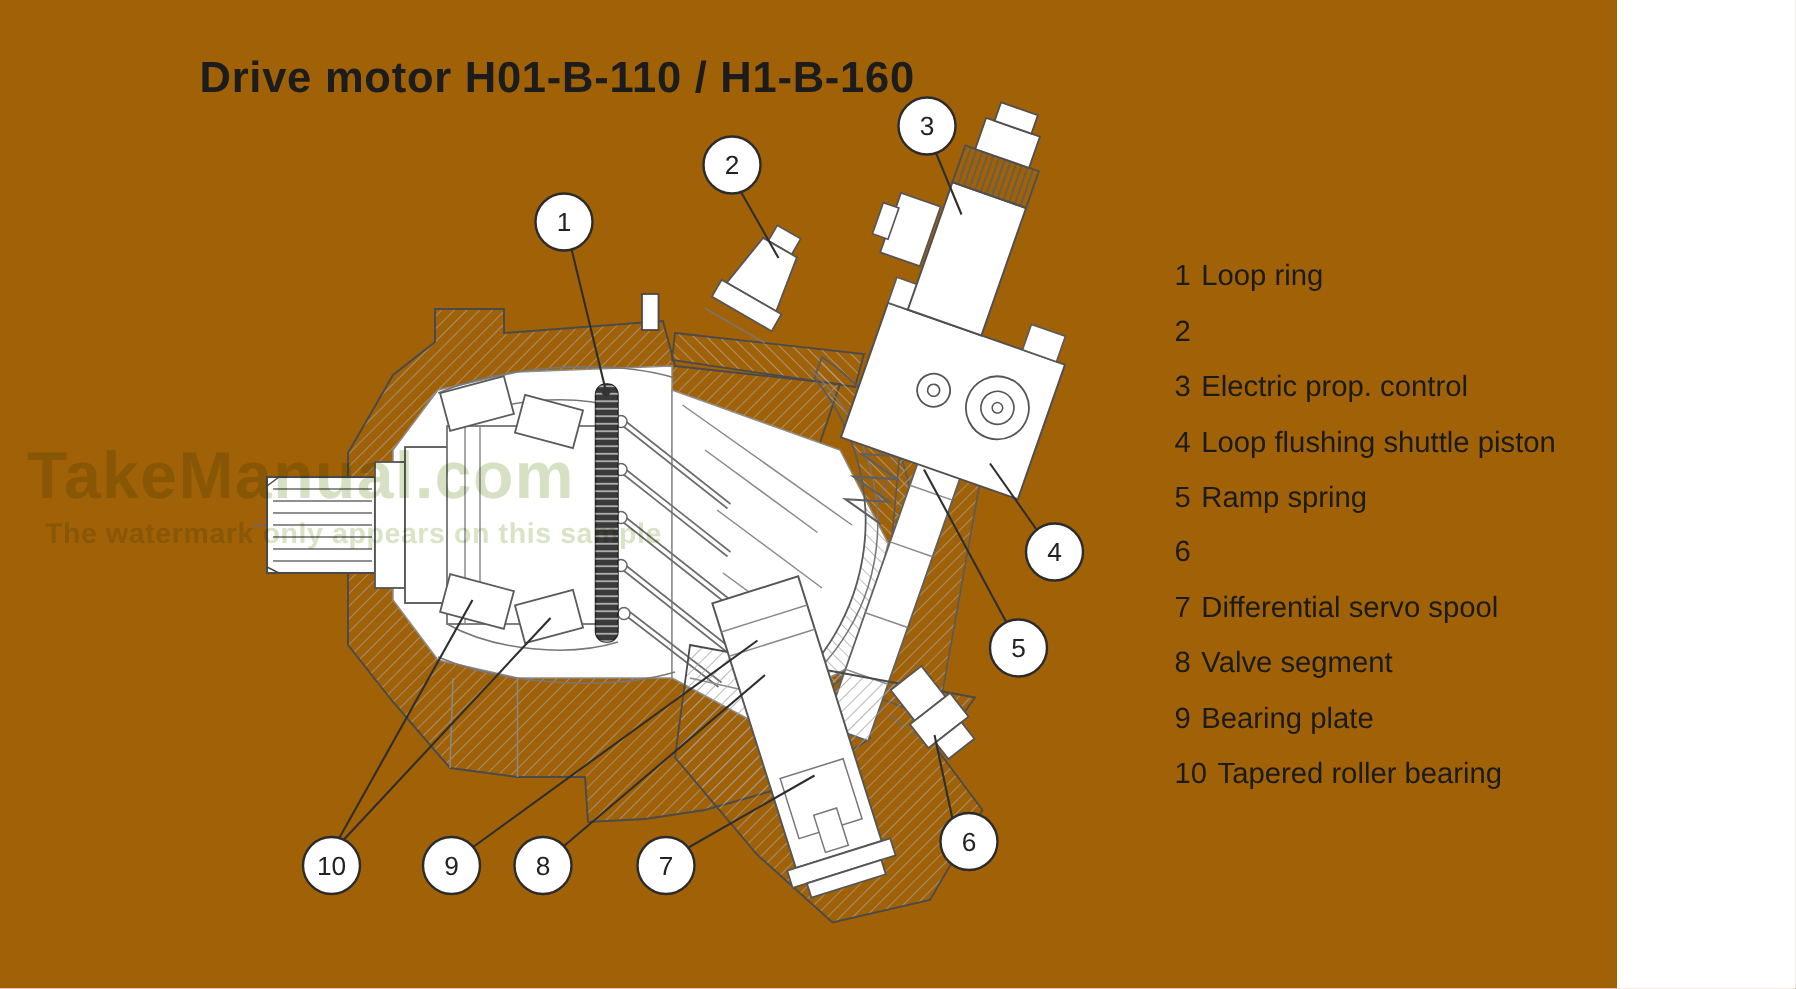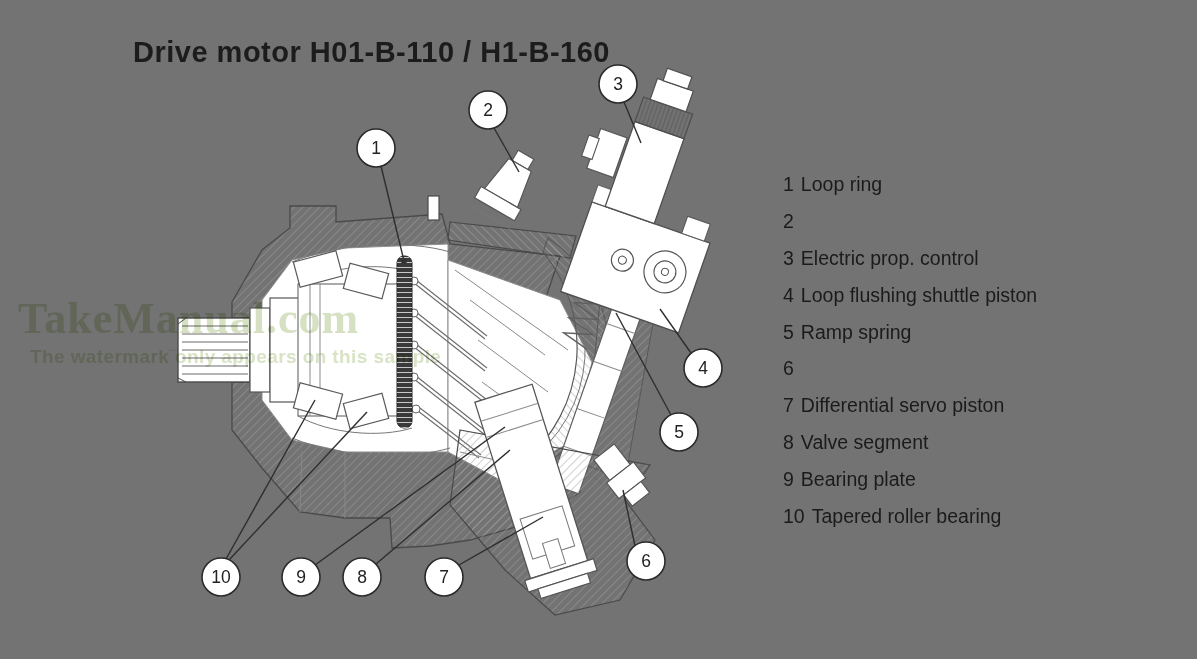--- a/index.html
+++ b/index.html
@@ -1,19 +1,19 @@
 <!DOCTYPE html>
 <html><head>
 <meta charset="utf-8">
 <style>
   html,body{margin:0;padding:0;background:#ffffff;}
   .page{
     position:relative;
-    width:1197px;height:659px;
-    background:#737373;
+    width:1078px;height:659px;
+    background:#a16207;
     font-family:"Liberation Sans", sans-serif;
     overflow:hidden;
   }
   .title{
     position:absolute;left:133px;top:36px;
     font-size:29px;font-weight:bold;color:#1c1c1c;
     letter-spacing:0.5px;white-space:nowrap;
   }
   .legend{
     position:absolute;left:783px;top:166px;
@@ -21,21 +21,21 @@
   }
   .legend-row{
     height:36.9px;display:flex;align-items:center;
     font-size:19.5px;white-space:nowrap;
   }
   .lnum{margin-right:7px;}
   svg.diagram{position:absolute;left:0;top:0;}
   .wm-big{
     position:absolute;left:18px;top:293px;
     font-size:44px;font-weight:600;letter-spacing:1px;
-    color:#d6e1c3;mix-blend-mode:multiply;white-space:nowrap;font-family:Liberation Serif, serif;
+    color:#d6e1c3;mix-blend-mode:multiply;white-space:nowrap;
   }
   .wm-small{
     position:absolute;left:30px;top:346px;
     font-size:19px;font-weight:bold;letter-spacing:0.4px;
     color:#d9e3c6;mix-blend-mode:multiply;white-space:nowrap;text-align:right;
   }
   .callout-text{
     font-size:17.5px;fill:#222;font-family:"Liberation Sans",sans-serif;
   }
 </style>
@@ -280,21 +280,21 @@
     </div>
     <div class="legend-row">
       <span class="lnum">5</span>
       <span class="llabel">Ramp spring</span>
     </div>
     <div class="legend-row">
       <span class="lnum">6</span>
     </div>
     <div class="legend-row">
       <span class="lnum">7</span>
-      <span class="llabel">Differential servo piston</span>
+      <span class="llabel">Differential servo spool</span>
     </div>
     <div class="legend-row">
       <span class="lnum">8</span>
       <span class="llabel">Valve segment</span>
     </div>
     <div class="legend-row">
       <span class="lnum">9</span>
       <span class="llabel">Bearing plate</span>
     </div>
     <div class="legend-row">

